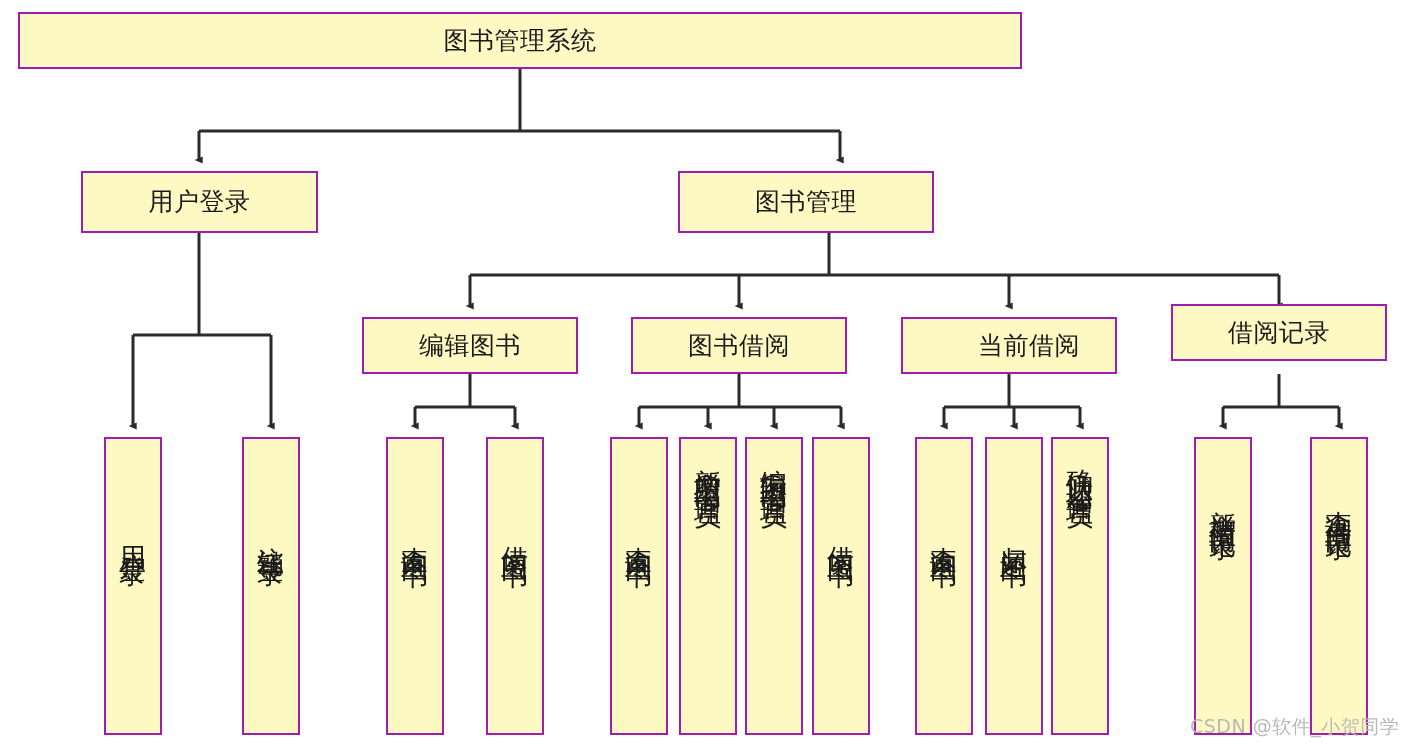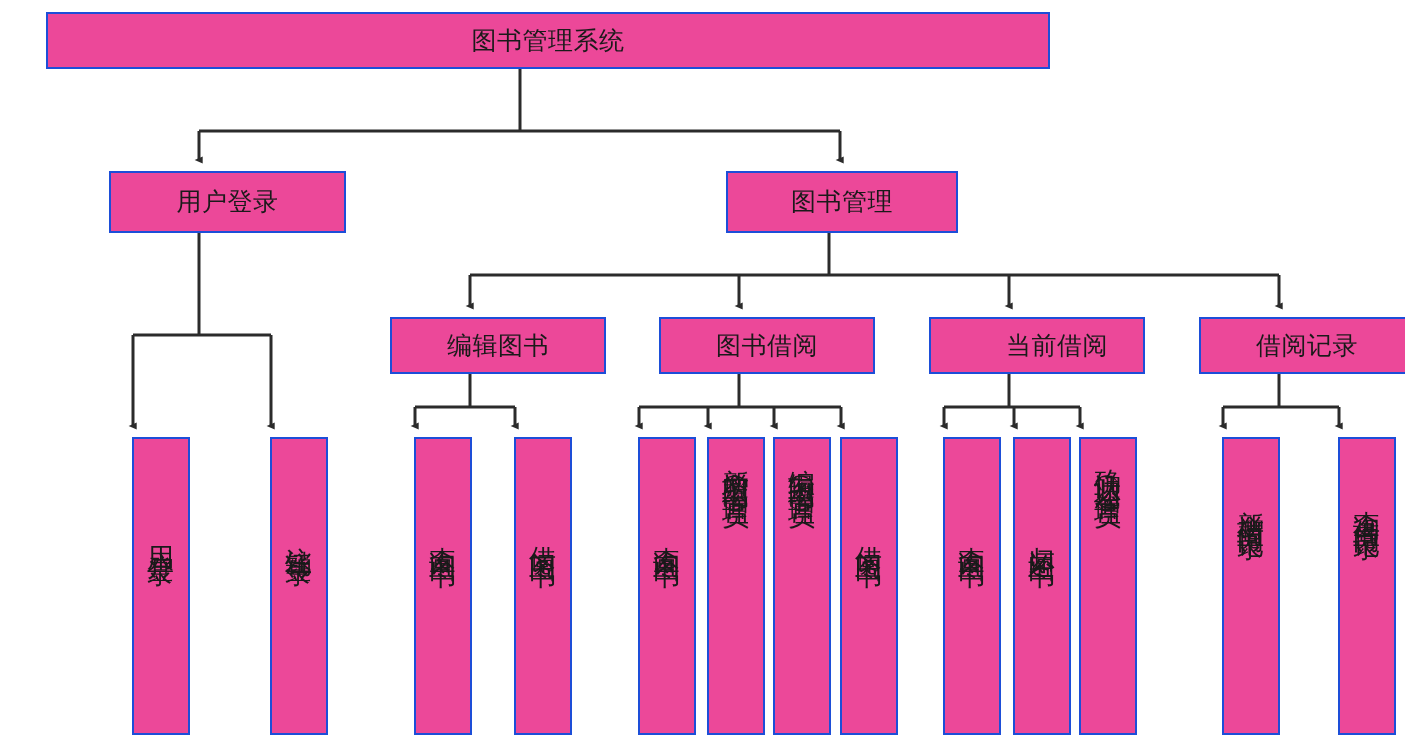--- a/index.html
+++ b/index.html
@@ -21,27 +21,26 @@
     position: absolute;
     left: 0;
     top: 0;
     width: 1405px;
     height: 747px;
     pointer-events: none;
   }
   .node {
     position: absolute;
     box-sizing: border-box;
-    background: #ec4899;
-    border: 2px solid #1d4ed8;
+    background: #fef9c3;
+    border: 2px solid #a21caf;
     display: flex;
     align-items: center;
     justify-content: center;
     color: #1a1a1a;
-    margin-left: 28px;
   }
   .node .label {
     display: block;
     text-align: center;
     line-height: 1.02;
     white-space: pre-line;
   }
   .node.horiz .label {
     font-size: 25px;
     letter-spacing: 0.5px;
@@ -125,33 +124,33 @@
     </g>
   </svg>
 
   <div id="nodes">
       <div class="node horiz root" style="left: 18px; top: 12px; width: 1004px; height: 57px;">
         <span class="label">图书管理系统</span>
       </div>
       <div class="node horiz" style="left: 81px; top: 171px; width: 237px; height: 62px;">
         <span class="label">用户登录</span>
       </div>
-      <div class="node horiz" style="left: 698px; top: 171px; width: 232px; height: 62px;">
+      <div class="node horiz" style="left: 678px; top: 171px; width: 256px; height: 62px;">
         <span class="label">图书管理</span>
       </div>
       <div class="node horiz" style="left: 362px; top: 317px; width: 216px; height: 57px;">
         <span class="label">编辑图书</span>
       </div>
       <div class="node horiz" style="left: 631px; top: 317px; width: 216px; height: 57px; align-items: center;">
         <span class="label">图书借阅</span>
       </div>
       <div class="node horiz" style="left: 901px; top: 317px; width: 216px; height: 57px; padding-left: 40px;">
         <span class="label">当前借阅</span>
       </div>
-      <div class="node horiz" style="left: 1171px; top: 317px; width: 216px; height: 57px;">
+      <div class="node horiz" style="left: 1171px; top: 304px; width: 216px; height: 57px;">
         <span class="label">借阅记录</span>
       </div>
       <div class="node vert" style="left: 104px; top: 437px; width: 58px; height: 298px;">
         <span class="label" style="margin-top: 86px;">用户登录</span>
       </div>
       <div class="node vert" style="left: 242px; top: 437px; width: 58px; height: 298px;">
         <span class="label" style="margin-top: 86px;">注销登录</span>
       </div>
       <div class="node vert" style="left: 386px; top: 437px; width: 58px; height: 298px;">
         <span class="label" style="margin-top: 86px;">查询图书</span>
@@ -181,14 +180,15 @@
         <span class="label" style="margin-top: 8px;">确认归还（管理员）</span>
       </div>
       <div class="node vert" style="left: 1194px; top: 437px; width: 58px; height: 298px;">
         <span class="label" style="margin-top: 50px;">新增借阅记录</span>
       </div>
       <div class="node vert" style="left: 1310px; top: 437px; width: 58px; height: 298px;">
         <span class="label" style="margin-top: 50px;">查询借阅记录</span>
       </div>
     </div>
 
+  <div class="watermark" style="left: 1190px; top: 714px;">CSDN @软件_小贺同学</div>
 
 </div>
 
 </body></html>

